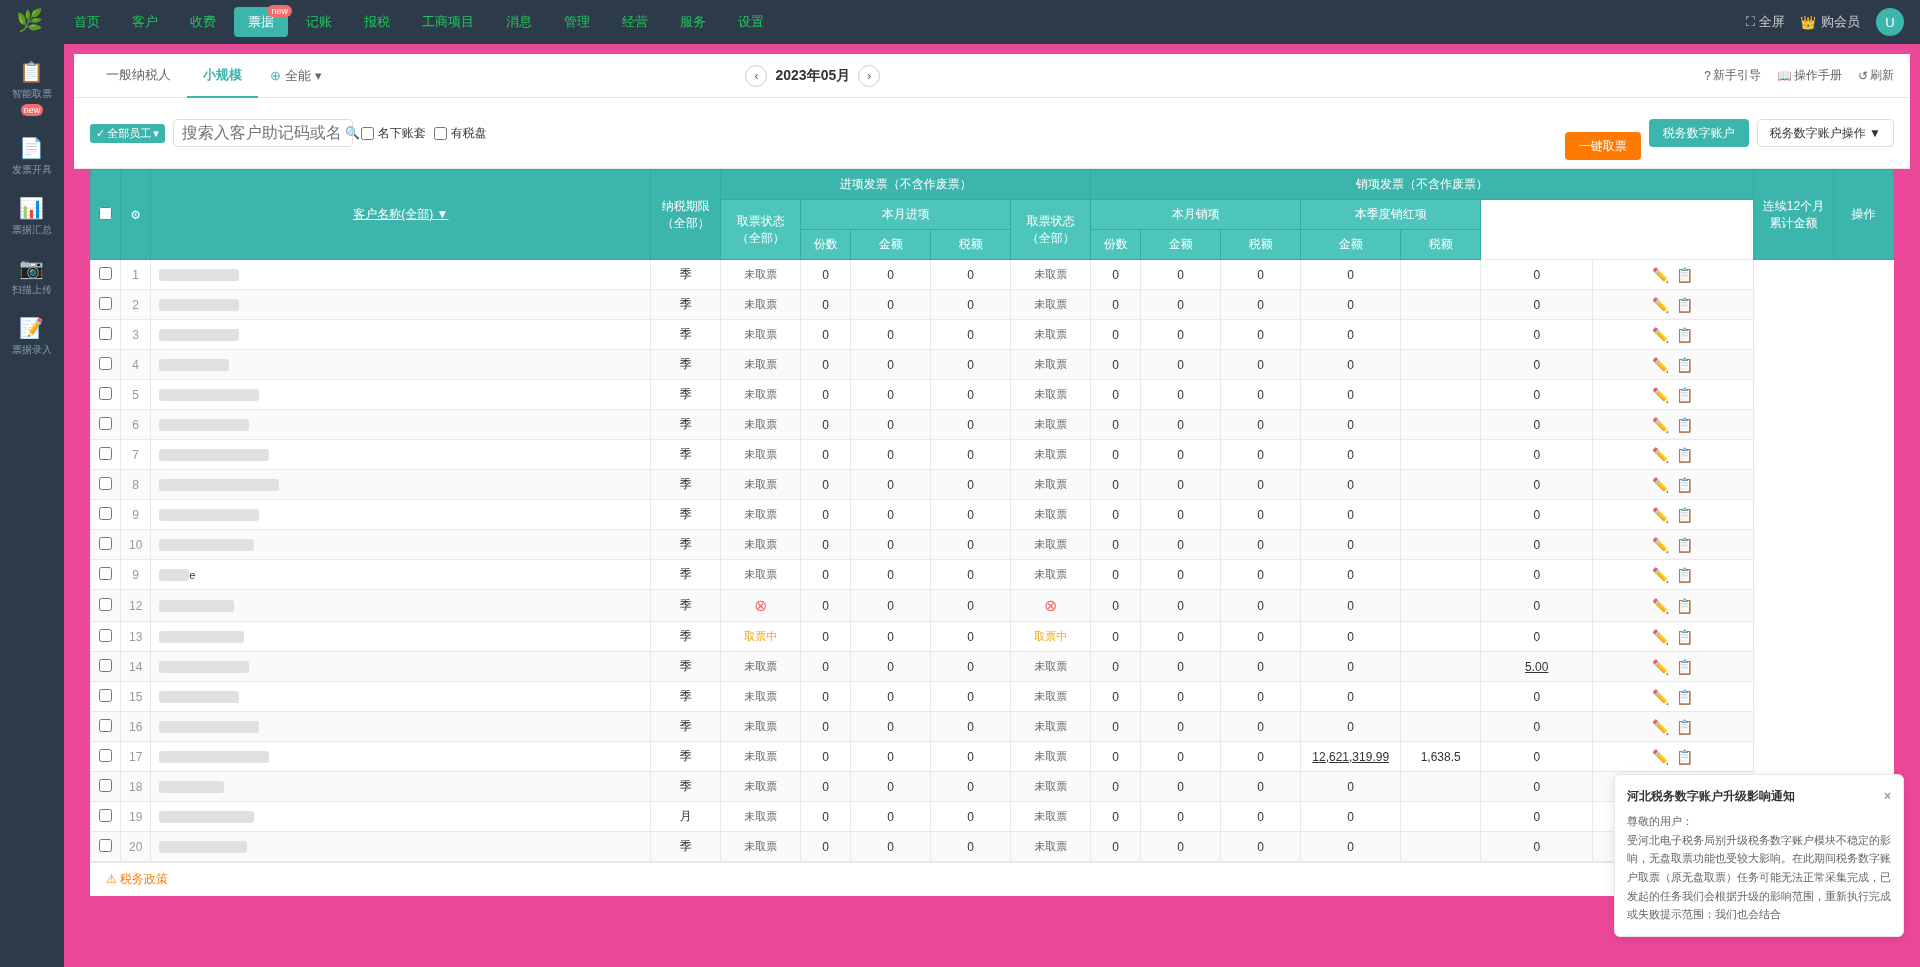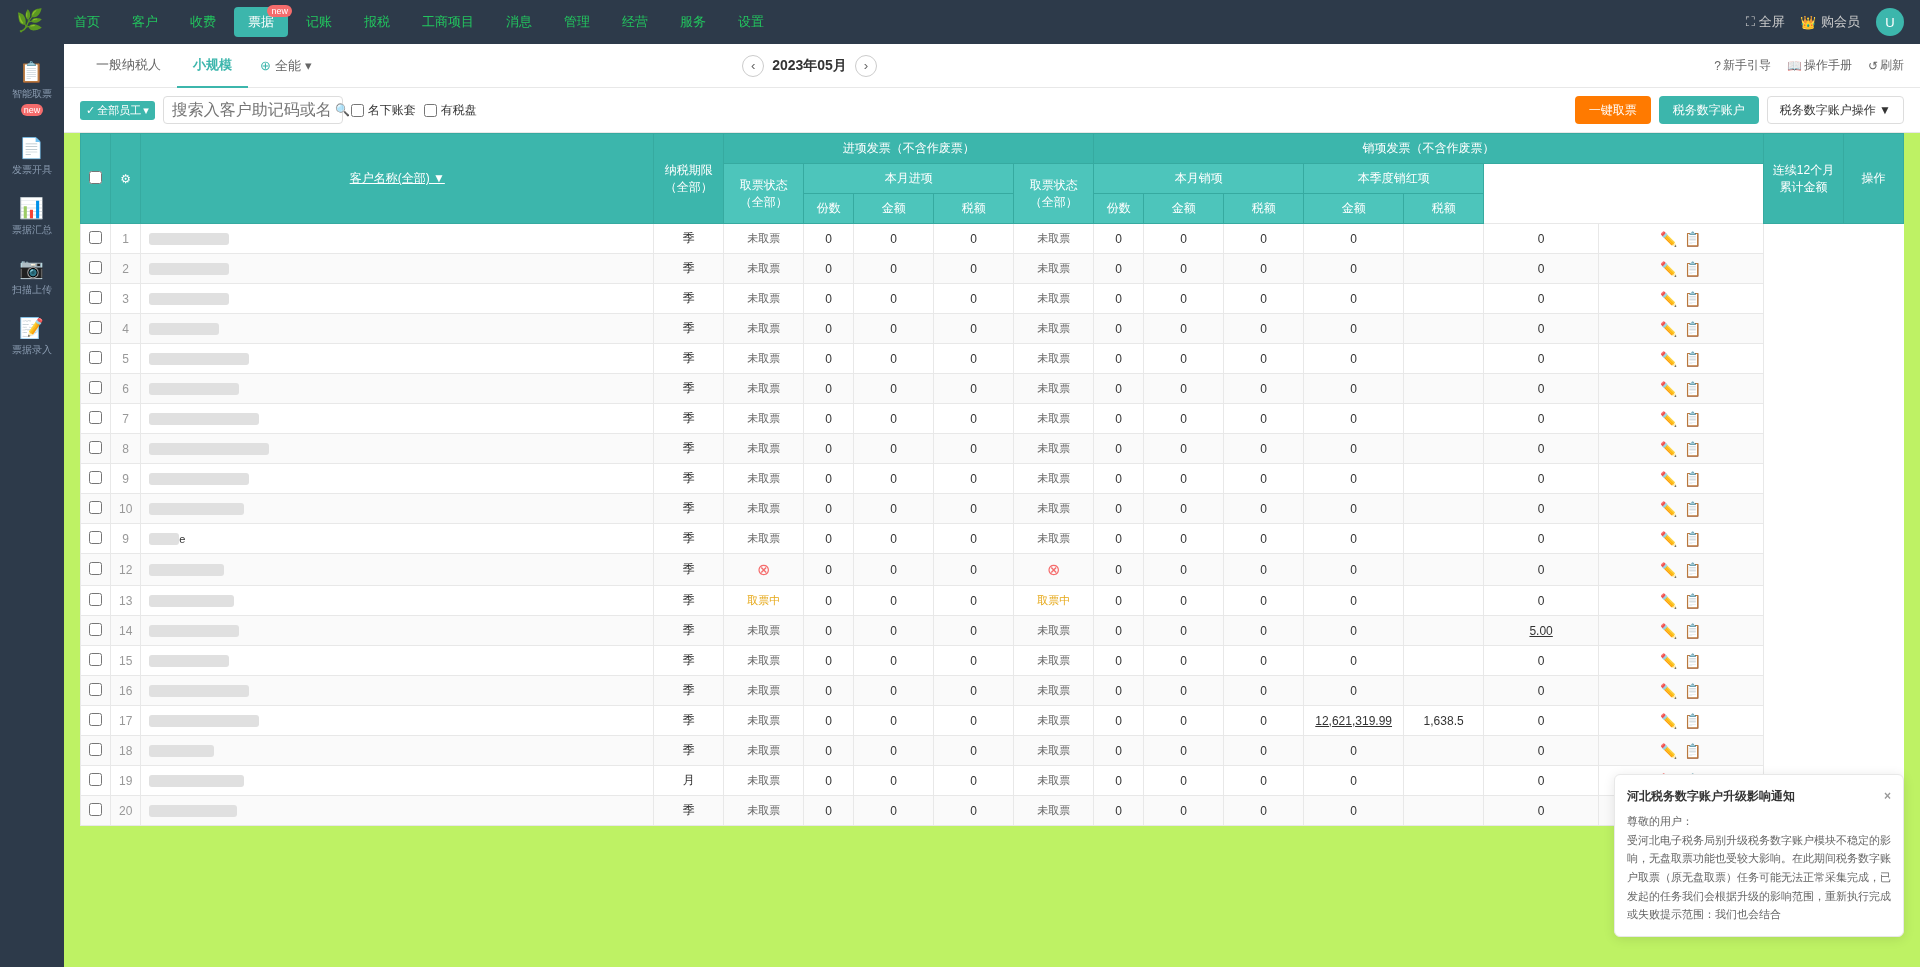--- a/index.html
+++ b/index.html
@@ -15,39 +15,39 @@
     .top-nav-right span { cursor: pointer; display: flex; align-items: center; gap: 4px; }
     .avatar { width: 28px; height: 28px; border-radius: 50%; background: #3cb6ac; display: flex; align-items: center; justify-content: center; color: #fff; font-size: 13px; }
 
     
     .sidebar { position: fixed; left: 0; top: 44px; width: 64px; height: calc(967px - 44px); background: #2d3a4a; display: flex; flex-direction: column; align-items: center; padding-top: 8px; gap: 4px; z-index: 100; }
     .sidebar-item { display: flex; flex-direction: column; align-items: center; padding: 8px 4px; cursor: pointer; color: #8a9bb0; width: 100%; text-align: center; font-size: 11px; gap: 4px; }
     .sidebar-icon { font-size: 20px; }
     .sidebar-badge { background: #f56c6c; color: #fff; font-size: 9px; padding: 1px 3px; border-radius: 6px; }
 
     
-    .main { margin-left: 64px; padding: 0; background: #bef264; min-height: calc(967px - 44px); }
+    .main { margin-left: 64px; padding: 10px; background: #ec4899; min-height: calc(967px - 44px); }
 
     
     .sub-tabs { background: #fff; padding: 0 16px; display: flex; align-items: center; border-bottom: 1px solid #e8e8e8; height: 44px; gap: 0; }
     .sub-tab { padding: 12px 16px; cursor: pointer; font-size: 13px; color: #666; border-bottom: 2px solid transparent; }
     .sub-tab.active { color: #3cb6ac; border-bottom: 2px solid #3cb6ac; font-weight: bold; }
     .sub-tab-extra { display: flex; align-items: center; gap: 4px; color: #666; font-size: 13px; cursor: pointer; padding: 12px 12px; }
     .sub-tabs-right { margin-left: auto; display: flex; align-items: center; gap: 16px; font-size: 12px; color: #666; }
     .sub-tabs-right span { cursor: pointer; display: flex; align-items: center; gap: 2px; }
     .month-nav { display: flex; align-items: center; gap: 8px; }
     .month-btn { width: 22px; height: 22px; border-radius: 50%; border: 1px solid #ccc; display: flex; align-items: center; justify-content: center; cursor: pointer; color: #666; background: #fff; }
 
     
     .toolbar { background: #fff; padding: 8px 16px; display: flex; align-items: center; gap: 8px; border-bottom: 1px solid #e8e8e8; }
     .search-box { border: 1px solid #ddd; border-radius: 4px; padding: 4px 8px; font-size: 12px; width: 180px; height: 28px; display: flex; align-items: center; gap: 4px; }
     .search-box input { border: none; outline: none; font-size: 12px; width: 140px; color: #999; }
     .checkbox-label { display: flex; align-items: center; gap: 4px; font-size: 12px; cursor: pointer; }
     .toolbar-right { margin-left: auto; display: flex; align-items: center; gap: 8px; }
-    .btn-orange { background: #ff7a00; color: #fff; border: none; border-radius: 4px; padding: 5px 14px; font-size: 12px; cursor: pointer; height: 28px; }
+    .btn-orange { background: #ff7a00; color: #fff; border: none; border-radius: 4px; padding: 5px 14px; font-size: 12px; cursor: pointer; height: 28px; margin-top: 26px; }
     .btn-teal { background: #3cb6ac; color: #fff; border: none; border-radius: 4px; padding: 5px 14px; font-size: 12px; cursor: pointer; height: 28px; }
     .btn-outline { background: #fff; color: #333; border: 1px solid #ddd; border-radius: 4px; padding: 5px 12px; font-size: 12px; cursor: pointer; height: 28px; display: flex; align-items: center; gap: 4px; }
 
     
     .table-container { padding: 0 16px 16px 16px; overflow-x: auto; }
     table { width: 100%; border-collapse: collapse; background: #fff; }
     table th { background: #3cb6ac; color: #fff; padding: 6px 8px; font-size: 12px; font-weight: normal; text-align: center; border: 1px solid #36aaa0; white-space: nowrap; }
     table th.sub-header { background: #4dc5bb; }
     table td { padding: 6px 8px; border: 1px solid #e8e8e8; font-size: 12px; text-align: center; white-space: nowrap; color: #333; }
     table tr:nth-child(even) td { background: #fafafa; }
@@ -680,20 +680,24 @@
         <div class="action-icons">
           <span class="action-icon" title="编辑">✏️</span>
           <span class="action-icon" title="复制">📋</span>
         </div>
       </td>
     </tr>
             </tbody>
         </table>
       </div>
 
+      <div class="bottom-bar">
+        <span class="tax-policy">⚠ 税务政策</span>
+        <span style="margin-left:auto;">共93条记录</span>
+      </div>
     </div>
   </div>
 </div>
 
 <div class="tooltip-popup" style="position:fixed;right:16px;bottom:30px;width:290px;">
   <div class="tooltip-popup-title">
     <span>河北税务数字账户升级影响通知</span>
     <span class="tooltip-close">×</span>
   </div>
   <div style="font-size:11px;line-height:1.7;color:#666;white-space:pre-line;">尊敬的用户：

